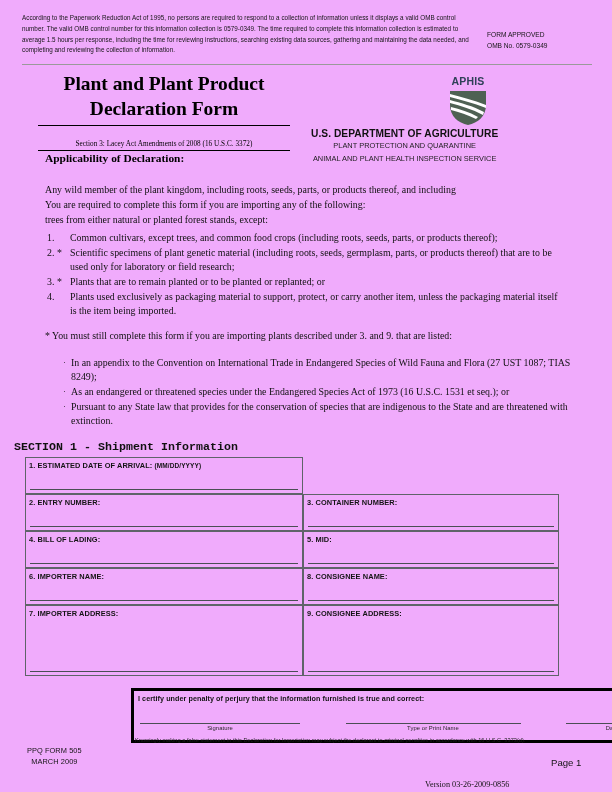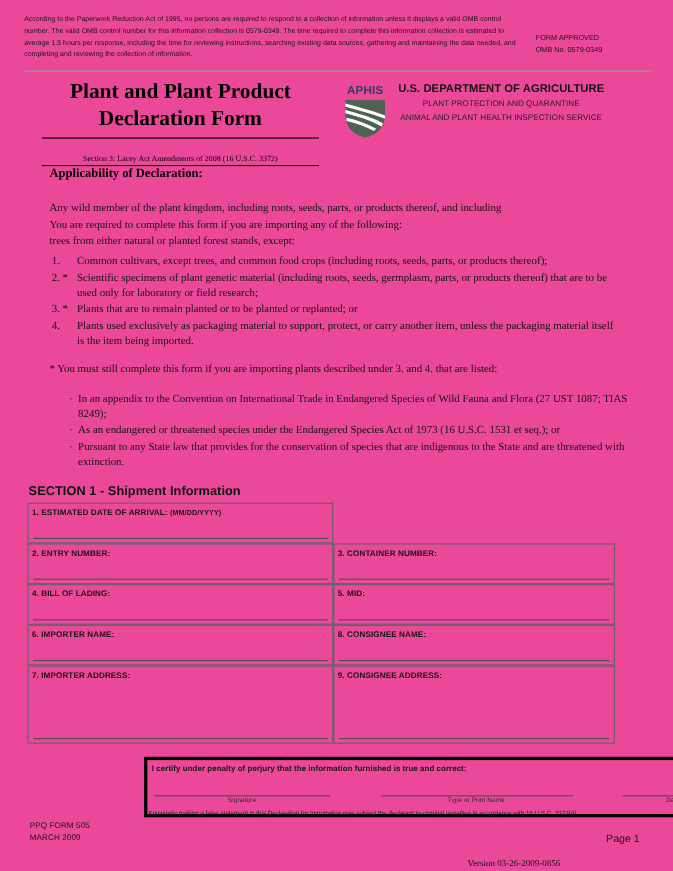--- a/index.html
+++ b/index.html
@@ -14,21 +14,21 @@
     position: relative;
     font-family: "Liberation Serif", serif;
     color: #1a1a1a;
     overflow: hidden;
   }
   .page {
     position: absolute;
     left: 0; top: 0;
     width: 612px;
     height: 792px;
-    background: #ec4899;
+    background: #f0abfc;
   }
 
   
   .omb-wrap {
     position: absolute;
     left: 22px; top: 13px;
     width: 570px;
     display: flex;
     align-items: flex-start;
   }
@@ -90,21 +90,22 @@
     margin-top: 2px;
     width: 100%;
     height: 1px;
     background: #000;
   }
 
   .agency-block {
     position: absolute;
     left: 311px; top: 74px;
     display: flex;
-    align-items: flex-start;
+    align-items: flex-end;
+    flex-direction: column;
   }
   .aphis-logo {
     width: 42px;
     margin-right: 9px;
     display: block;
   }
   .agency-text { padding-top: 2px; }
   .agency-name {
     font-family: "Liberation Sans", sans-serif;
     font-weight: bold;
@@ -186,22 +187,22 @@
     width: 8px;
     flex: 0 0 8px;
     font-size: 9px;
     line-height: 1.35;
   }
   .bullets .body { flex: 1; }
 
   
   .section-head {
     position: absolute;
-    left: 26px; top: 440px;
-    font-family: Liberation Sans, sans-serif;
+    left: 14px; top: 440px;
+    font-family: Liberation Mono, monospace;
     font-weight: 600;
     font-size: 11.6px;
     color: #111;
     letter-spacing: 0.004em;
   }
 
   .form-table {
     position: absolute;
     left: 25px; top: 457px;
     width: 562px;
@@ -297,20 +298,21 @@
 
   
   .footer-left {
     position: absolute;
     left: 27px; top: 746px;
     font-family: "Liberation Sans", sans-serif;
     font-size: 7.4px;
     line-height: 1.42;
     color: #141414;
     letter-spacing: 0.01em;
+    text-align: center;
   }
   .footer-version {
     position: absolute;
     left: 425px; top: 760px;
     font-family: "Liberation Serif", serif;
     font-size: 8.2px;
     color: #141414;
     margin-top: 20px;
   }
   .footer-page {
@@ -377,21 +379,21 @@
     <div class="li">
       <div class="marker">3. *</div>
       <div class="body">Plants that are to remain planted or to be planted or replanted; or</div>
     </div>
     <div class="li">
       <div class="marker">4.</div>
       <div class="body">Plants used exclusively as packaging material to support, protect, or carry another item, unless the packaging material itself is the item being imported.</div>
     </div>
   </div>
 
-  <div class="star-note">* You must still complete this form if you are importing plants described under 3. and 4. that are listed:</div>
+  <div class="star-note">* You must still complete this form if you are importing plants described under 3. and 9. that are listed:</div>
 
   <div class="bullets">
     <div class="li">
       <div class="dot">·</div>
       <div class="body">In an appendix to the Convention on International Trade in Endangered Species of Wild Fauna and Flora (27 UST 1087; TIAS 8249);</div>
     </div>
     <div class="li">
       <div class="dot">·</div>
       <div class="body">As an endangered or threatened species under the Endangered Species Act of 1973 (16 U.S.C. 1531 et seq.); or</div>
     </div>

